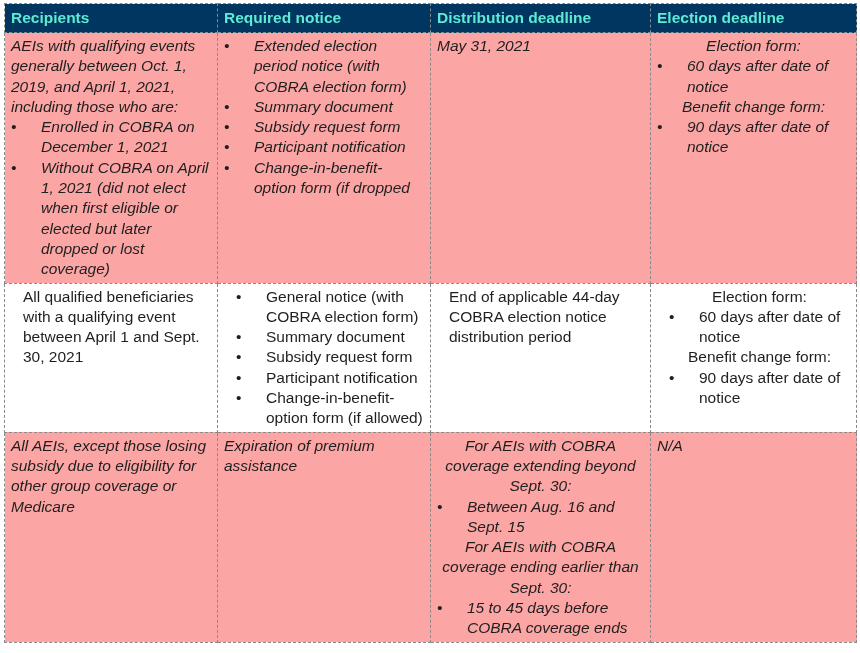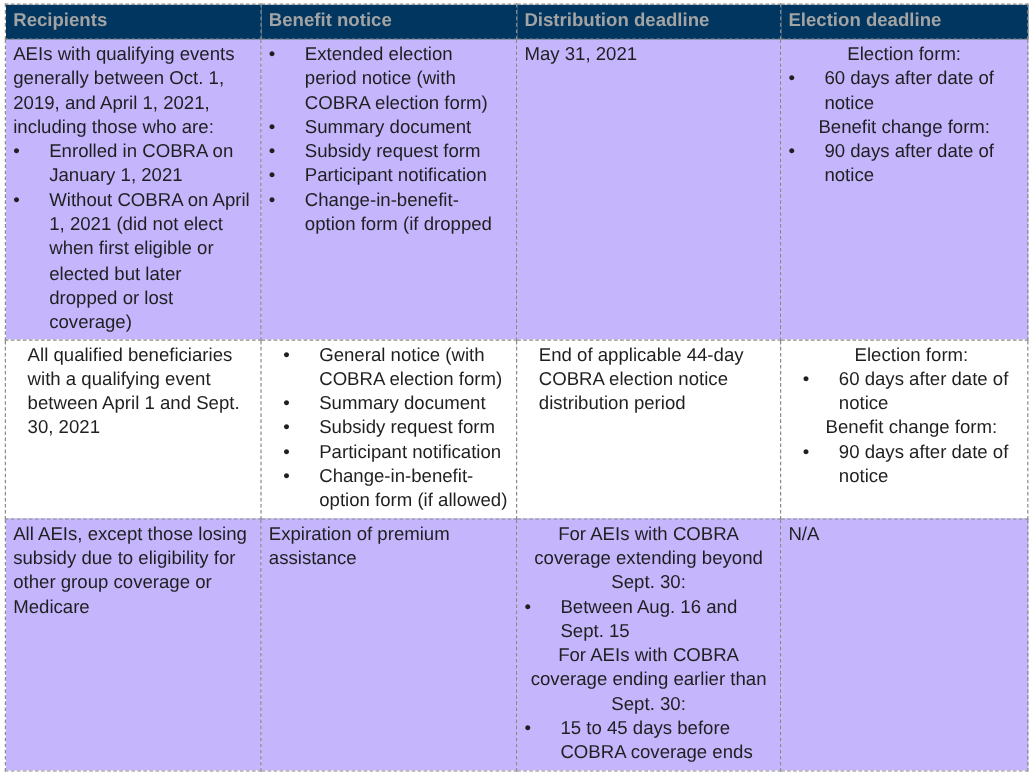--- a/index.html
+++ b/index.html
@@ -10,25 +10,25 @@
     font-size:15.5px; color:#1f1f1f;
   }
   col.c1 { width:213px; } col.c2 { width:213px; } col.c3 { width:220px; } col.c4 { width:206px; }
   th, td {
     border:1px dashed #8a8a8a;
     vertical-align:top; text-align:left;
     padding:3px 6px 3px 6px;
     line-height:20.3px;
   }
   th {
-    background:#00365f; color:#a3a3a3; font-weight:bold; font-size:15.5px;
+    background:#00365f; color:#5eead4; font-weight:bold; font-size:15.5px;
     height:22px; padding-top:4px; padding-bottom:2px;
     border-top:1px dashed #8a8a8a;
   }
-  tr.shaded td { background:#c4b5fd; }
+  tr.shaded td { background:#fca5a5;font-style:italic; }
   tr.plain td { background:#ffffff; }
   tr.r1 td { height:231px; }
   tr.r2 td { height:142px;padding-left:18px; }
   tr.r3 td { height:202px; }
   ul { list-style:none; margin:0; padding:0; }
   li { position:relative; padding-left:30px; }
   li .bullet { position:absolute; left:0; top:0; width:30px; }
   .label { display:block;text-align:center; }
   .para { display:block; }
 </style>
@@ -38,32 +38,32 @@
 <table class="cobra">
   <colgroup>
       <col class="c1">
       <col class="c2">
       <col class="c3">
       <col class="c4">
     </colgroup>
   <thead>
     <tr>
       <th>Recipients</th>
-      <th>Benefit notice</th>
+      <th>Required notice</th>
       <th>Distribution deadline</th>
       <th>Election deadline</th>
     </tr>
   </thead>
   <tbody>
 
     <tr class="shaded r1">
       <td>
         <span class="para">AEIs with qualifying events generally between Oct. 1, 2019, and April 1, 2021, including those who are:</span>
         <ul>
-          <li><span class="bullet">•</span><span>Enrolled in COBRA on January 1, 2021</span></li>
+          <li><span class="bullet">•</span><span>Enrolled in COBRA on December 1, 2021</span></li>
           <li><span class="bullet">•</span><span>Without COBRA on April 1, 2021 (did not elect when first eligible or elected but later dropped or lost coverage)</span></li>
         </ul>
       </td>
       <td>
         <ul>
           <li><span class="bullet">•</span><span>Extended election period notice (with COBRA election form)</span></li>
           <li><span class="bullet">•</span><span>Summary document</span></li>
           <li><span class="bullet">•</span><span>Subsidy request form</span></li>
           <li><span class="bullet">•</span><span>Participant notification</span></li>
           <li><span class="bullet">•</span><span>Change-in-benefit-option form (if dropped</span></li>

